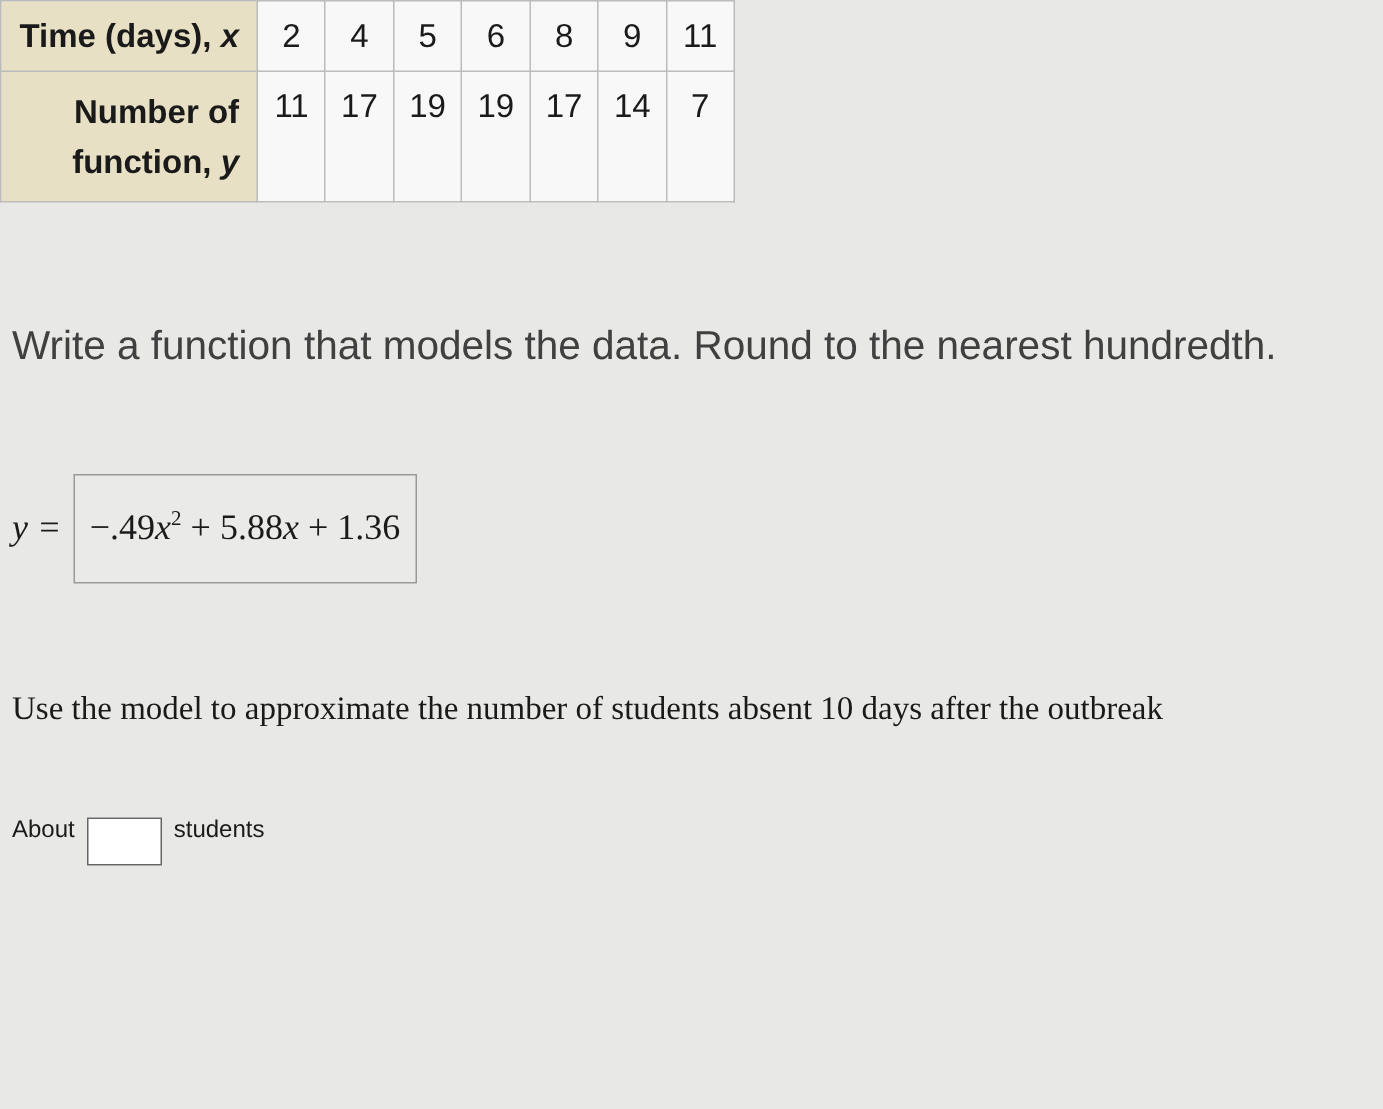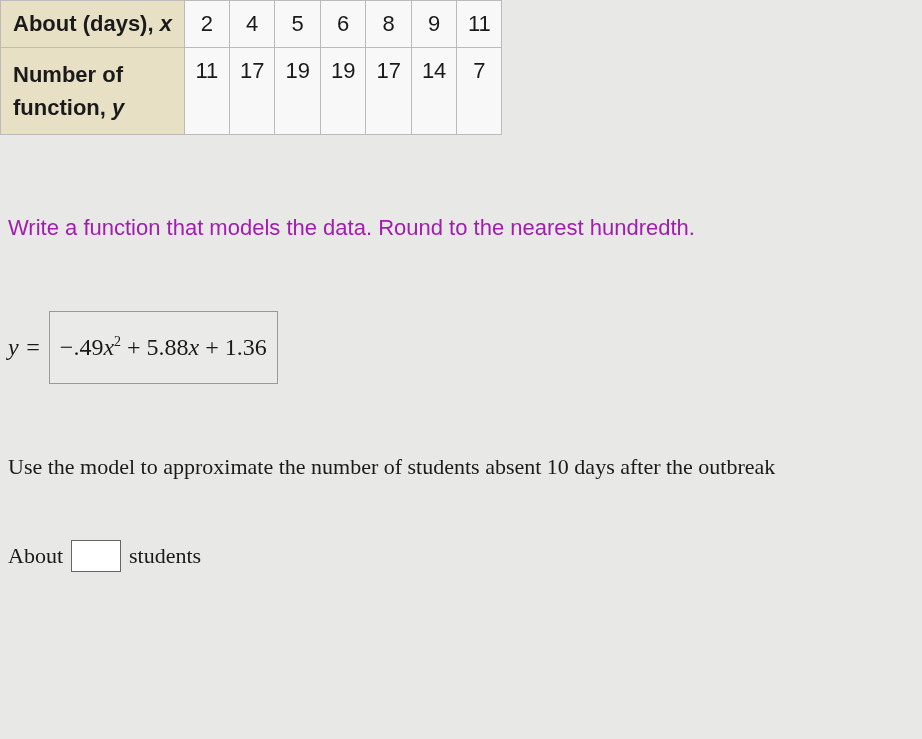--- a/index.html
+++ b/index.html
@@ -38,26 +38,27 @@
     table.data-table th {
       background: #e8e0c5;
       text-align: left;
       font-weight: bold;
       padding: 10px 12px;
       white-space: nowrap;
     }
     table.data-table tr:nth-child(2) th {
       height: 80px;
       line-height: 1.5;
+      text-align: right;
     }
     .prompt1 {
       margin-top: 80px;
       margin-left: 8px;
-      font-size: 22px;
-      color: #a21caf;
+      font-size: 27px;
+      color: #404040;
     }
     .equation-row {
       margin-top: 70px;
       margin-left: 8px;
       display: flex;
       align-items: center;
       font-size: 24px;
       font-family: "Times New Roman", serif;
       font-style: italic;
       color: #1a1a1a;
@@ -82,25 +83,24 @@
       margin-top: 70px;
       margin-left: 8px;
       font-size: 22px;
       color: #1a1a1a;
       white-space: nowrap;
       font-family: Liberation Serif, serif;
     }
     .answer-row {
       margin-top: 60px;
       margin-left: 8px;
-      font-size: 22px;
+      font-size: 16px;
       display: flex;
-      align-items: center;
+      align-items: flex-start;
       gap: 8px;
-      font-family: Liberation Serif, serif;
     }
     .answer-box {
       display: inline-block;
       width: 50px;
       height: 32px;
       border: 1px solid #666;
       background: #fff;
     }
     .bold-var {
       font-weight: bold;
@@ -108,21 +108,21 @@
     }
   </style>
 </head>
 <body>
 
 <div class="container">
   <table class="data-table">
     <tbody>
         <tr>
       <th>
-        <span>About (days),</span>
+        <span>Time (days),</span>
         <span class="bold-var">x</span>
       </th>
       <td>2</td>
       <td>4</td>
       <td>5</td>
       <td>6</td>
       <td>8</td>
       <td>9</td>
       <td>11</td>
     </tr>

